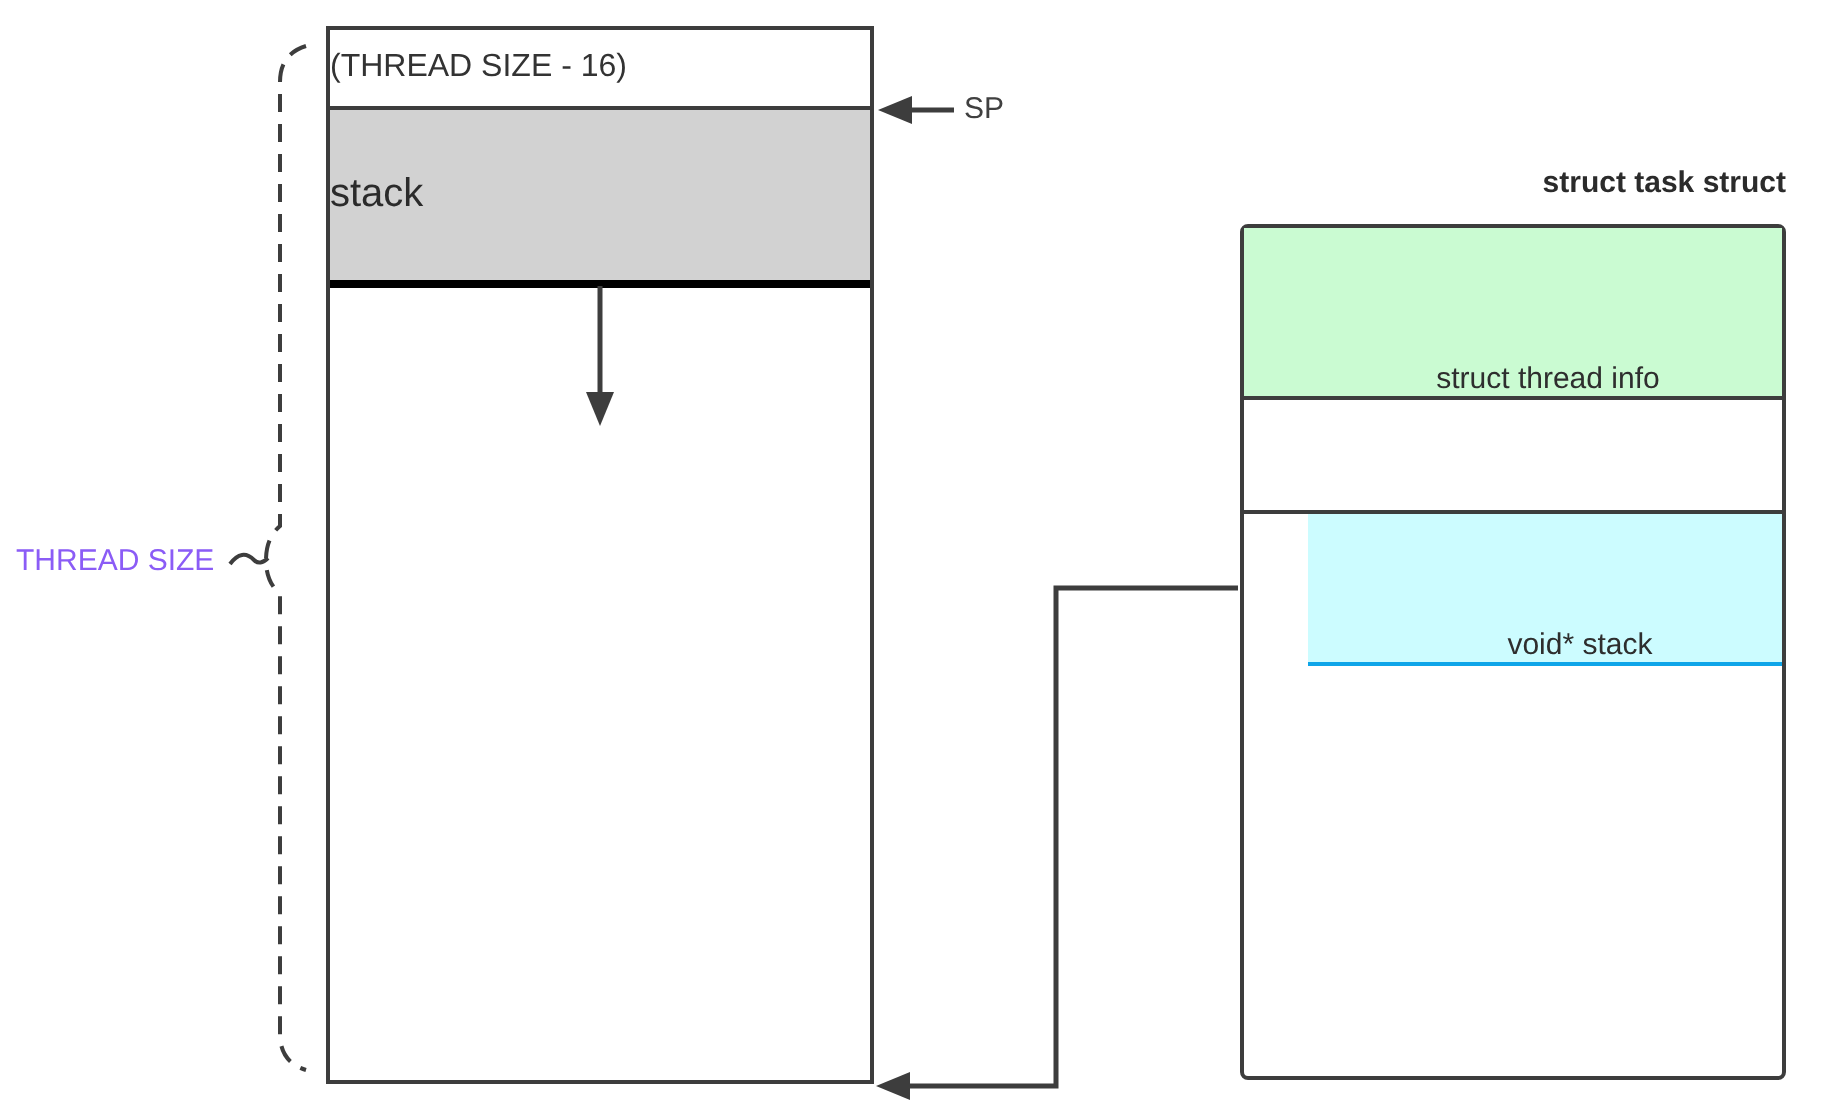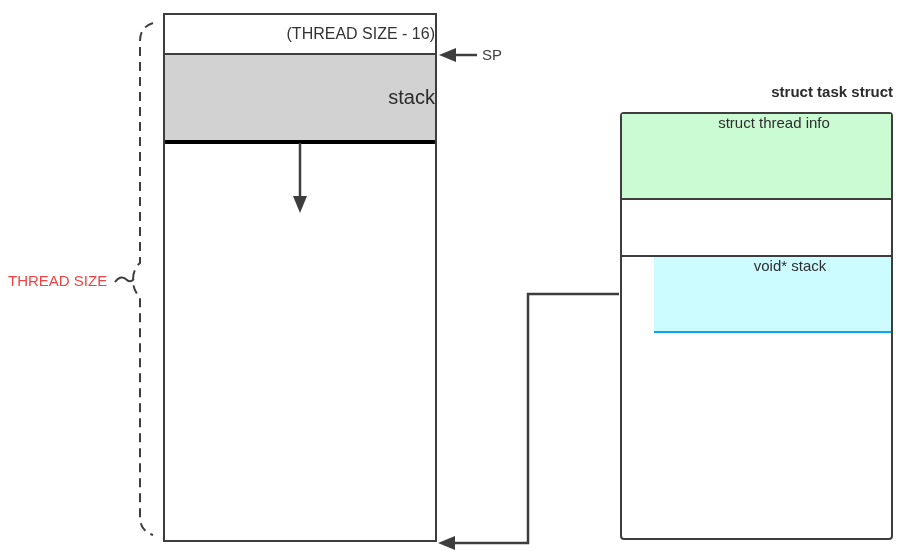--- a/index.html
+++ b/index.html
@@ -21,21 +21,21 @@
     left: 163px; top: 13px;
     width: 274px; height: 529px;
     border: 2px solid #3d3d3d;
     background: #ffffff;
     display: flex;
     flex-direction: column;
   }
   .left-rect .cell {
     display: flex;
     align-items: center;
-    justify-content: flex-end;
+    justify-content: flex-start;
   }
   .cell-thread-size16 {
     height: 40px;
     border-bottom: 2px solid #3d3d3d;
     font-size: 16px;
     color: #333333;
   }
   .cell-stack {
     height: 89px;
     border-bottom: 4px solid #000000;
@@ -60,21 +60,21 @@
     left: 620px; top: 112px;
     width: 273px; height: 428px;
     border: 2px solid #3d3d3d;
     border-radius: 4px;
     background: #ffffff;
     display: flex;
     flex-direction: column;
   }
   .right-rect .cell {
     display: flex;
-    align-items: flex-start;
+    align-items: flex-end;
     justify-content: center;
     font-size: 15px;
     padding-left: 35px;
   }
   .cell-thread-info {
     height: 86px;
     border-bottom: 2px solid #3d3d3d;
     background: #cafbd2;
   }
   .cell-gap1 {
@@ -94,21 +94,21 @@
   .sp-label {
     position: absolute;
     left: 482px; top: 46px;
     font-size: 15px;
     color: #404040;
   }
   .thread-size-label {
     position: absolute;
     left: 8px; top: 272px;
     font-size: 15px;
-    color: #ef4444;
+    color: #8b5cf6;
     white-space: nowrap;
   }
 
   
   .overlay {
     position: absolute;
     left: 0; top: 0;
     width: 915px; height: 554px;
     pointer-events: none;
   }

